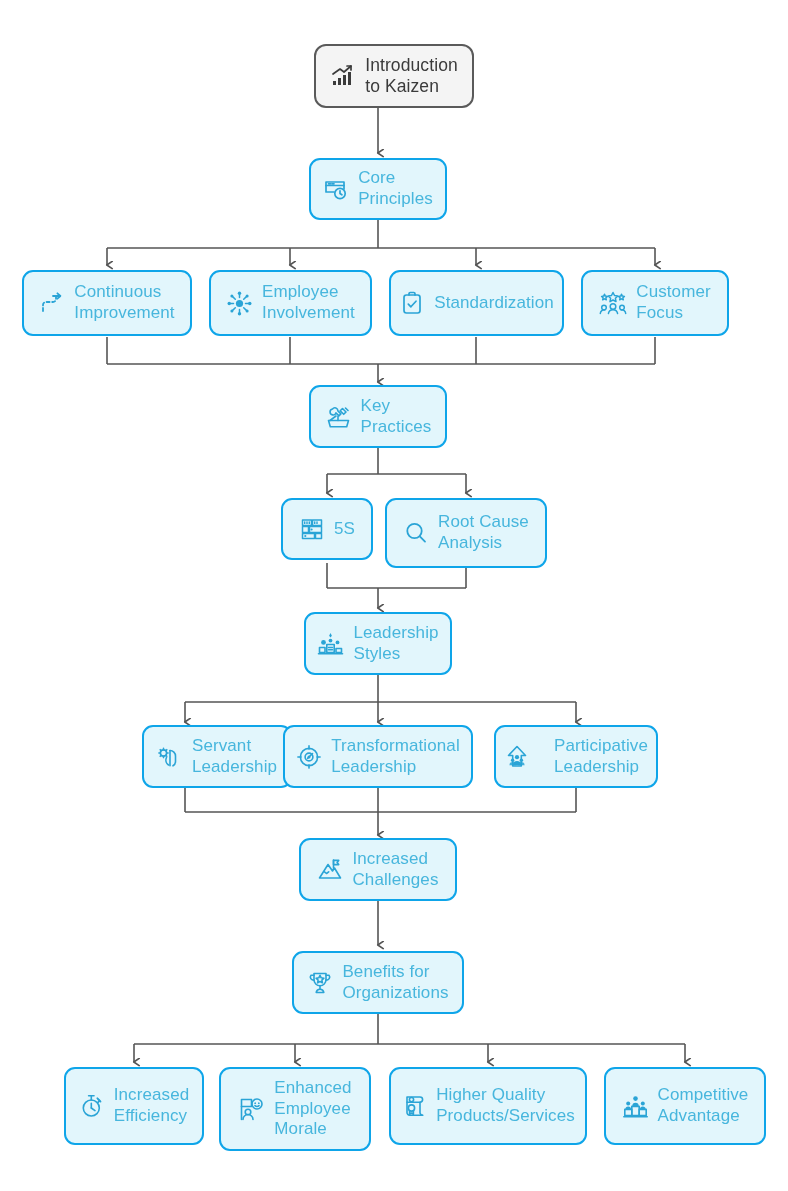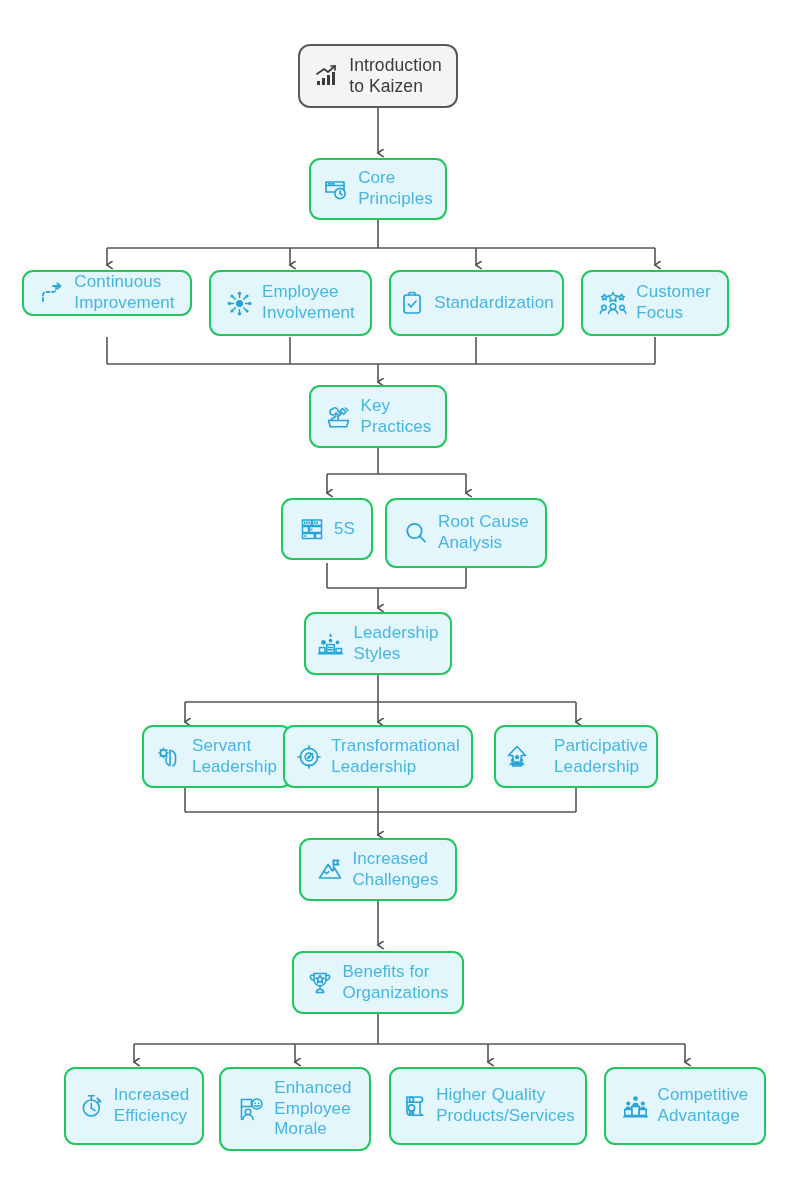--- a/index.html
+++ b/index.html
@@ -27,29 +27,30 @@
   }
   .node {
     position: absolute;
     box-sizing: border-box;
     display: flex;
     flex-direction: row;
     align-items: center;
     justify-content: center;
     gap: 9px;
     border-radius: 11px;
-    border: 2px solid #22c55e;
+    border: 2px solid #0ea5e9;
     background: #e2f6fc;
     padding: 6px 12px;
     z-index: 2;
   }
   .node.root {
     border: 2px solid #5a5a5a;
     background: #f4f4f4;
     border-radius: 12px;
+    margin-left: 16px;
   }
   .node .ico {
     flex: 0 0 auto;
     display: block;
     line-height: 0;
   }
   .node .lbl {
     font-size: 17px;
     line-height: 1.22;
     color: #47b6dd;
@@ -152,21 +153,21 @@
           <path d="M5.5,7.8 h2 M9,7.8 h2"></path>
           <circle cx="17" cy="17.5" r="5.2"></circle>
           <path d="M17,14.8 v2.7 l1.9,1.3"></path>
         </g>
       </svg>
     </span>
     <span class="lbl">Core
 Principles</span>
   </div>
 
-  <div class="node" style="left:22px; top:270px; width:170px; height:46px;">
+  <div class="node" style="left:22px; top:270px; width:170px; height:66px;">
     <span class="ico">
       <svg width="26" height="26" viewBox="0 0 26 26">
         <g fill="none" stroke="#2aa4d6" stroke-width="1.8" stroke-linecap="round" stroke-linejoin="round" stroke-dasharray="3 2.6">
           <path d="M4,21 v-6 a3,3 0 0 1 3,-3 h7 a3,3 0 0 0 3,-3 v-3"></path>
         </g>
         <g fill="none" stroke="#2aa4d6" stroke-width="1.8" stroke-linecap="round" stroke-linejoin="round">
           <path d="M14,6 h7"></path>
           <path d="M18.4,3.3 L21.4,6 L18.4,8.7"></path>
         </g>
       </svg>

